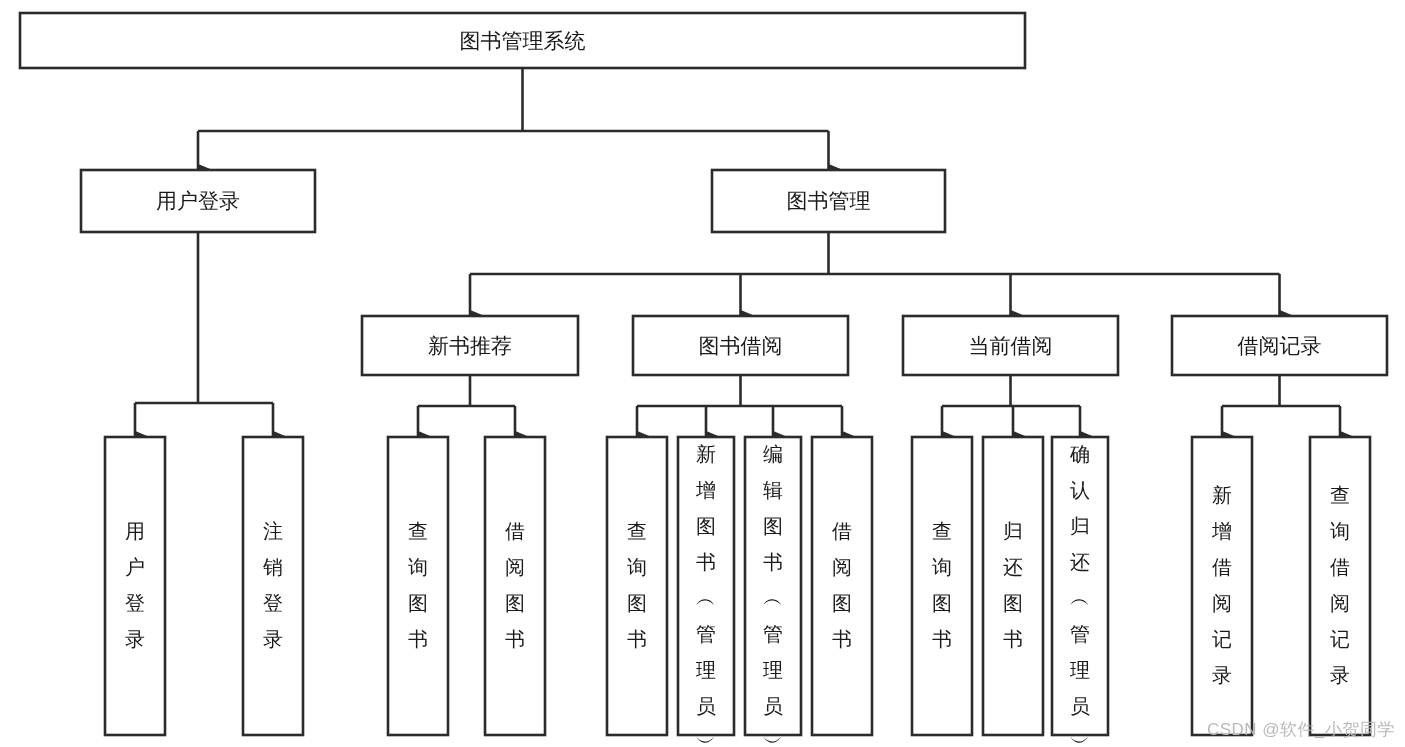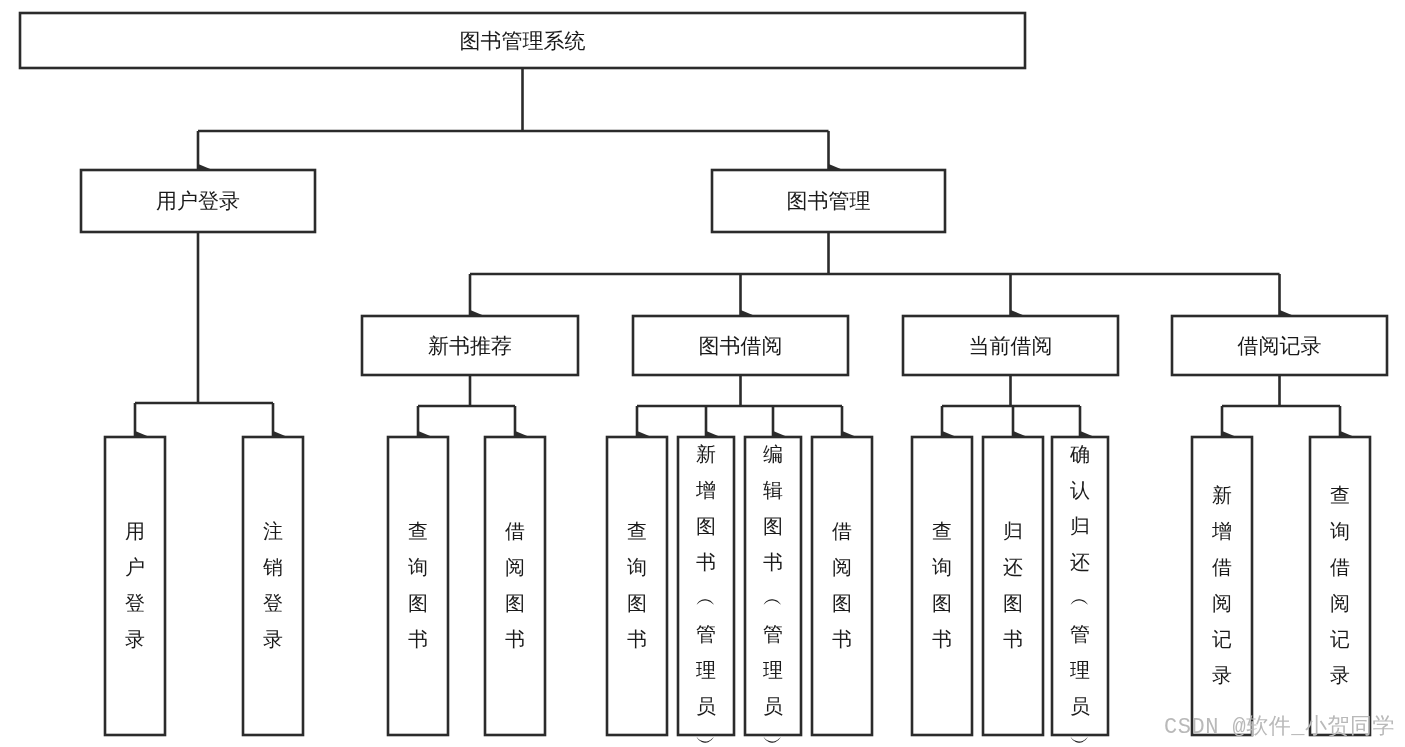--- a/index.html
+++ b/index.html
@@ -17,22 +17,22 @@
     font-family:"DejaVu Sans","Liberation Sans",sans-serif;
     text-anchor:middle;
     dominant-baseline:middle;
   }
   .h-label{font-size:21px;}
   .v-label{font-size:20px;}
   .v-label tspan{font-size:20px;}
   .watermark{
     position:absolute;
     right:10px;bottom:6px;
-    font-family:Liberation Mono, monospace;
-    font-size:22px;
+    font-family:Liberation Sans, sans-serif;
+    font-size:17px;
     color:#b9b9b9;
     white-space:nowrap;
     letter-spacing:0.5px;
     pointer-events:none;
   }
 </style>
 </head>
 <body>
 
 <div id="stage">

